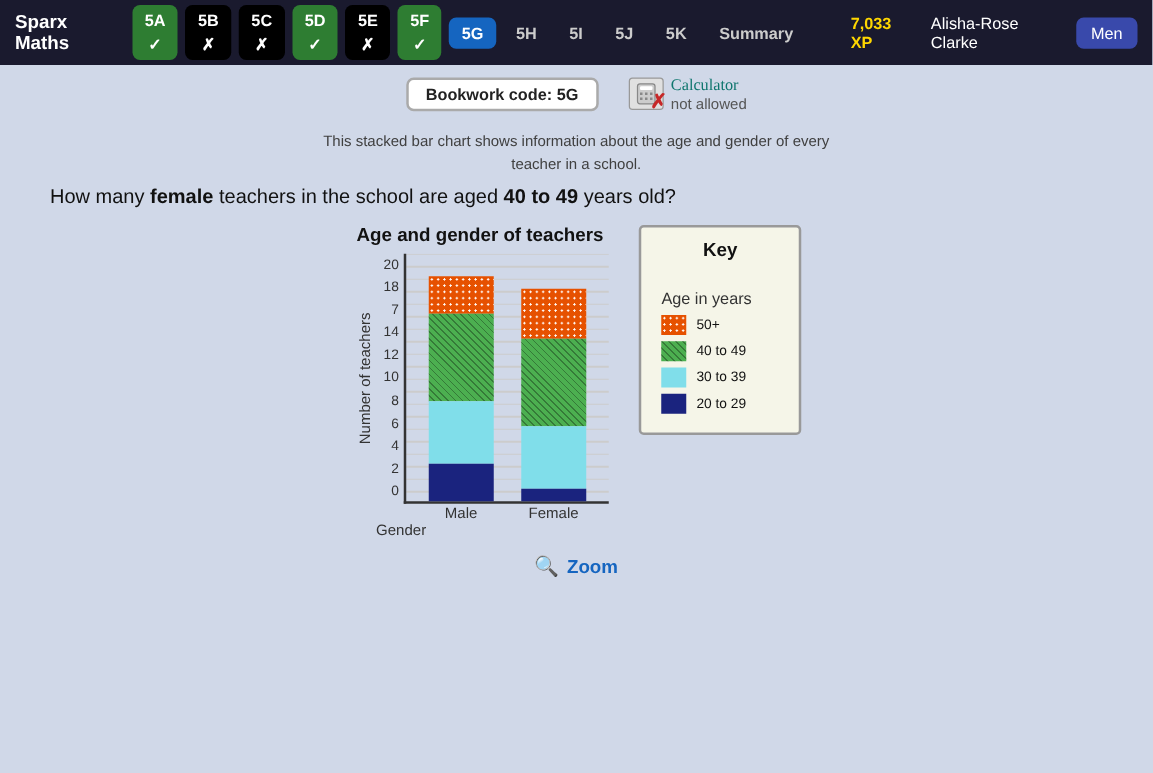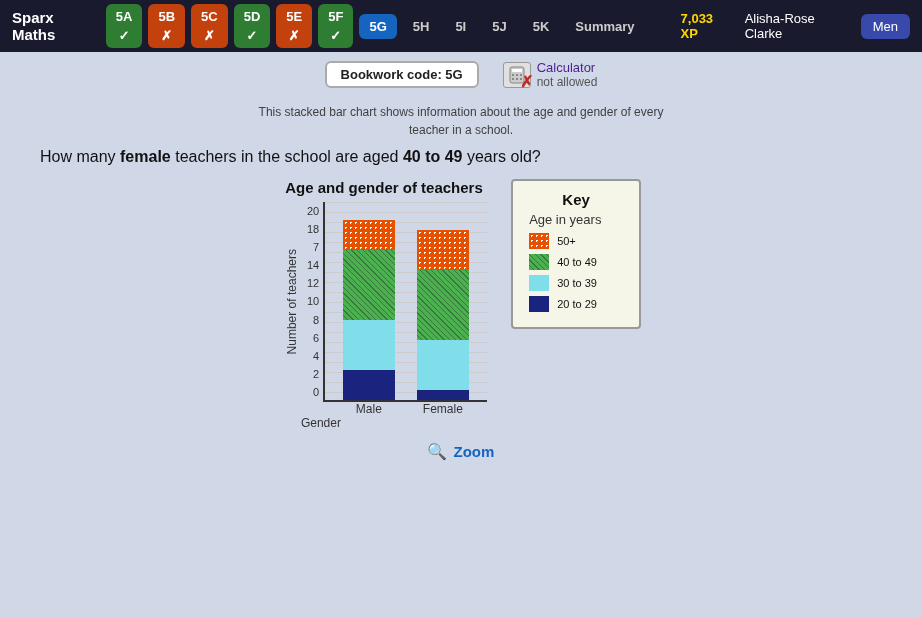--- a/index.html
+++ b/index.html
@@ -34,21 +34,21 @@
       gap: 4px;
       padding: 5px 10px;
       border-radius: 6px;
       font-size: 13px;
       font-weight: bold;
       cursor: pointer;
       color: #fff;
       flex-direction: column;
     }
     .nav-tab.correct { background: #2e7d32; }
-    .nav-tab.wrong { background: #c2410c; }
+    .nav-tab.wrong { background: #000000; }
     .nav-tab.active { background: #1565c0; }
     .nav-tab.inactive { background: transparent; color: #ccc; }
 
     .xp-area {
       margin-left: auto;
       display: flex;
       align-items: center;
       gap: 16px;
       color: #fff;
       font-size: 13px;
@@ -197,21 +197,21 @@
       border: 2px solid #999;
       border-radius: 4px;
       padding: 10px 16px;
       margin-left: 24px;
       min-width: 130px;
     }
     .key-title {
       font-size: 15px;
       font-weight: bold;
       text-align: center;
-      margin-bottom: 4px;
+      margin-bottom: 22px;
       color: #111;
     }
     .key-subtitle {
       font-size: 13px;
       color: #333;
       margin-bottom: 6px;
     }
     .key-item {
       display: flex;
       align-items: center;
@@ -309,21 +309,21 @@
         <rect x="4" y="8" width="2" height="2" fill="#888"></rect>
         <rect x="8" y="8" width="2" height="2" fill="#888"></rect>
         <rect x="12" y="8" width="2" height="2" fill="#888"></rect>
         <rect x="4" y="12" width="2" height="2" fill="#888"></rect>
         <rect x="8" y="12" width="2" height="2" fill="#888"></rect>
         <rect x="12" y="12" width="2" height="2" fill="#888"></rect>
       </svg>
       <span class="calc-x">✗</span>
     </div>
     <div>
-      <div style="font-size:13px;color:#4c1d95;">Calculator</div>
+      <div style="font-size:13px;color:#0f766e;font-family:Liberation Serif, serif;">Calculator</div>
       <div style="font-size:12px;color:#555;">not allowed</div>
     </div>
   </div>
 </div>
 
 <div class="main-content">
   <div class="question-text">
     <span>This stacked bar chart shows information about the age and gender of every</span><br>
     <span>teacher in a school.</span>
   </div>

